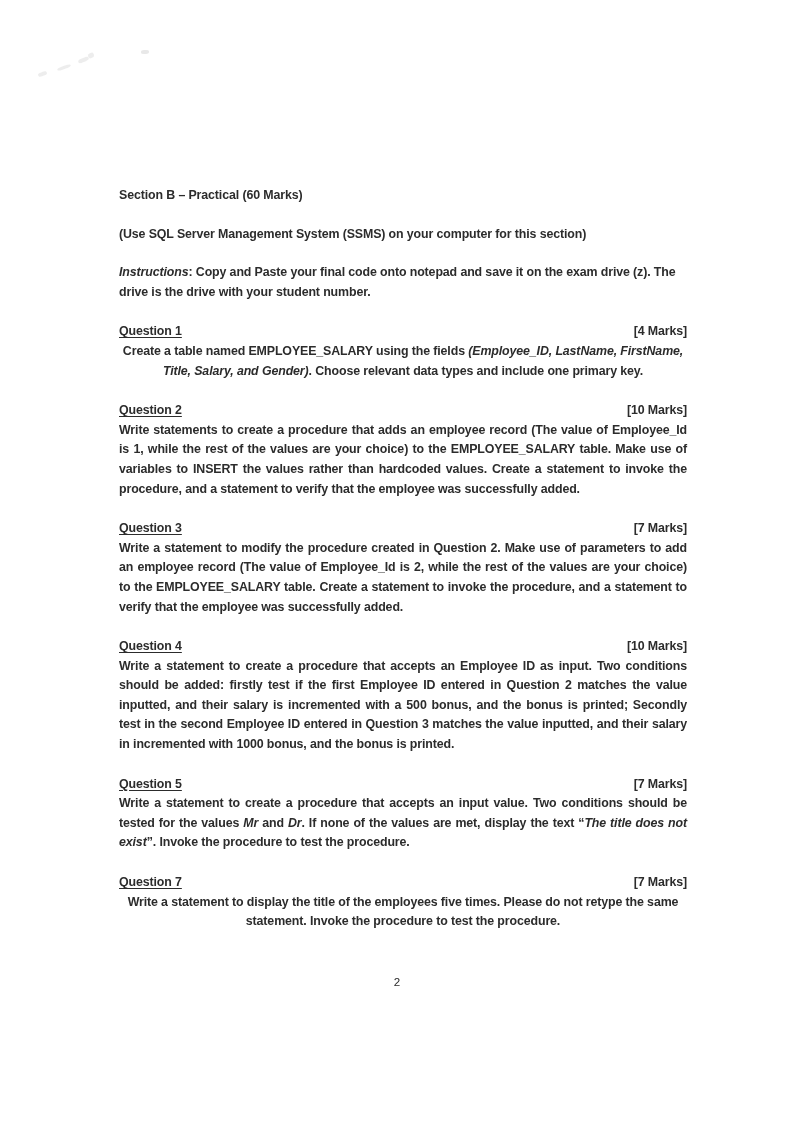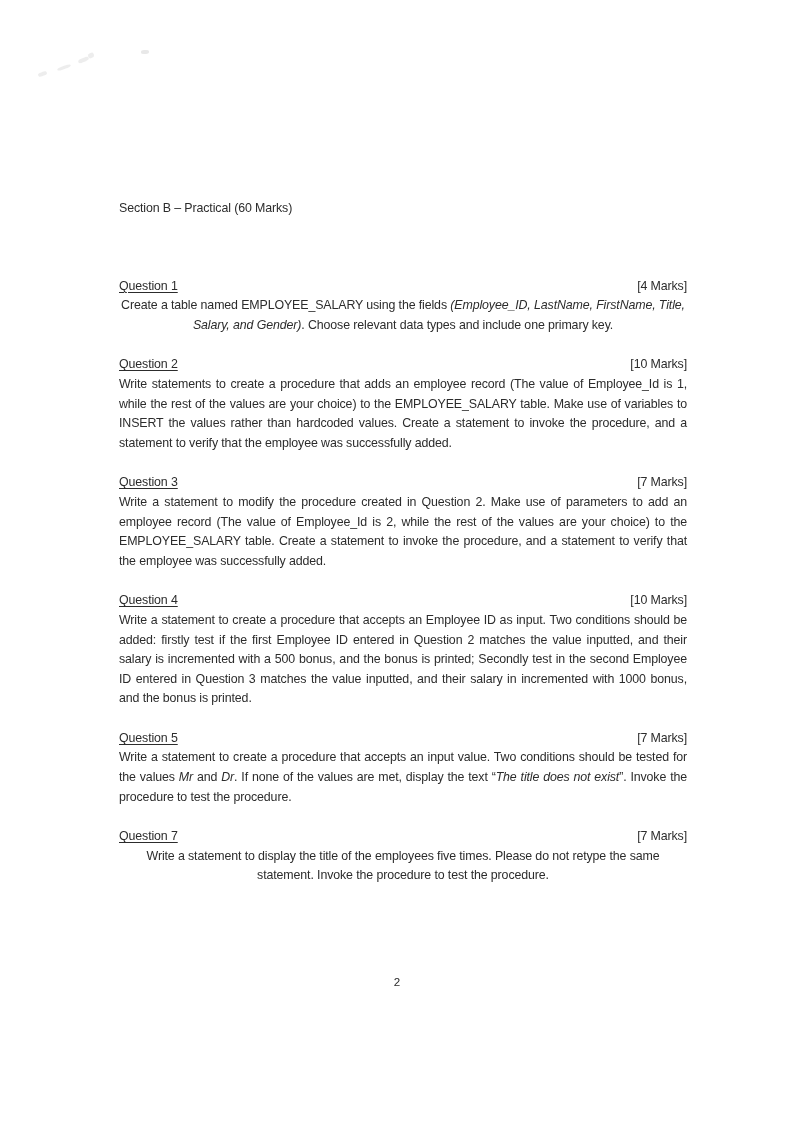--- a/index.html
+++ b/index.html
@@ -29,22 +29,23 @@
   }
   .sm1 { left: 38px;  top: 72px; width: 9px;  height: 4px; transform: rotate(-18deg); }
   .sm2 { left: 57px;  top: 66px; width: 14px; height: 3px; transform: rotate(-20deg); }
   .sm3 { left: 78px;  top: 58px; width: 11px; height: 4px; transform: rotate(-22deg); }
   .sm4 { left: 88px;  top: 53px; width: 6px;  height: 5px; transform: rotate(-25deg); }
   .sm5 { left: 141px; top: 50px; width: 8px;  height: 4px; transform: rotate(-5deg); opacity: .7; }
 
   .content {
     position: absolute;
     left: 119px;
-    top: 199px;
+    top: 186px;
     width: 568px;
+    font-weight: bold;
   }
 
   .para {
     font-size: 12.4px;
     line-height: 19.6px;
     margin: 0;
     letter-spacing: -0.12px;
   }
   .gap-head { height: 19px; }
 
@@ -94,22 +95,24 @@
   <div class="smudge sm2"></div>
   <div class="smudge sm3"></div>
   <div class="smudge sm4"></div>
   <div class="smudge sm5"></div>
 
   <div class="content">
 
     <p class="para">Section B – Practical (60 Marks)</p>
     <div class="gap-head"></div>
 
+    <p class="para">(Use SQL Server Management System (SSMS) on your computer for this section)</p>
     <div class="gap-head"></div>
 
+    <p class="para"><i>Instructions</i><span>: Copy and Paste your final code onto notepad and save it on the exam drive (z). The drive is the drive with your student number.</span></p>
 
     <div class="qblock">
       <div class="qhead">
         <span class="qtitle">Question 1</span>
         <span class="qmarks">[4 Marks]</span>
       </div>
       <p class="qbody left"><span>Create a table named EMPLOYEE_SALARY using the fields </span><i>(Employee_ID, LastName, FirstName, Title, Salary, and Gender)</i><span>. Choose relevant data types and include one primary key.</span></p>
     </div>
 
     <div class="qblock">

